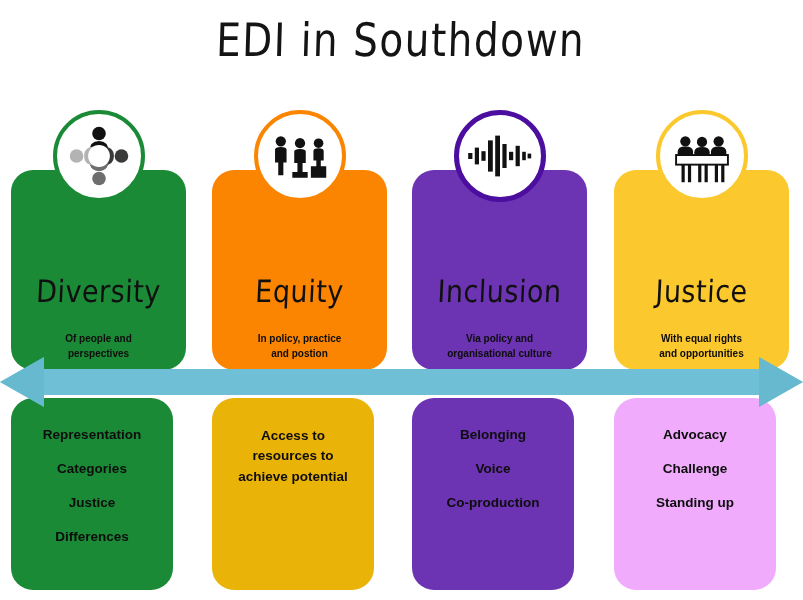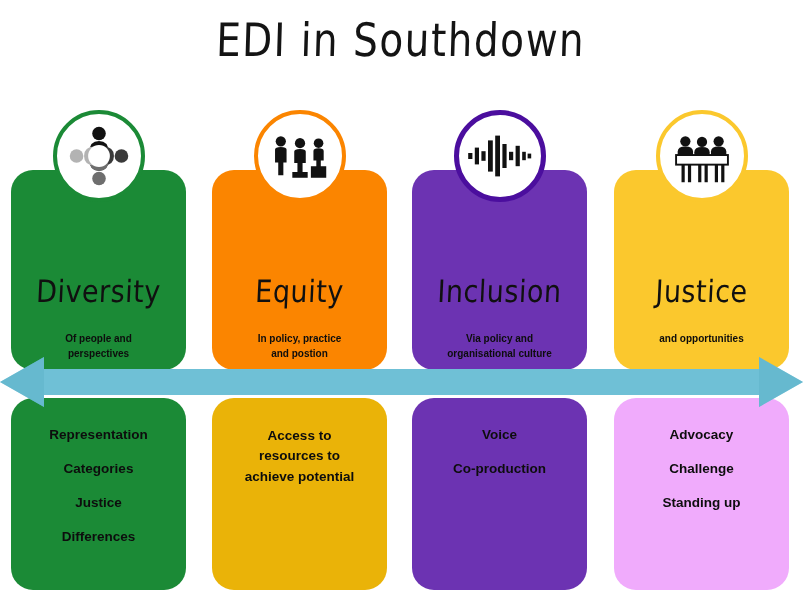--- a/index.html
+++ b/index.html
@@ -105,21 +105,21 @@
     font-weight: bold;
     color: #0d0d0d;
     line-height: 1.42;
   }
 
   
   .card-bottom {
     position: absolute;
     top: 288px;
     left: 0;
-    width: 175px;
+    width: 162px;
     height: 192px;
     border-radius: 22px;
     z-index: 1;
   }
   .card-bottom-inner {
     position: absolute;
     left: 0;
     right: 0;
     top: 28px;
     text-align: center;
@@ -254,31 +254,33 @@
             <rect x="70" y="33" width="7" height="14"></rect>
             <rect x="81" y="23" width="7" height="34"></rect>
             <rect x="92" y="33" width="6" height="14"></rect>
             <rect x="101" y="36" width="6" height="8"></rect>
           </g>
         </svg>
       </span>
     </div>
     <div class="card-bottom" style="background:#6C33B2">
       <div class="card-bottom-inner">
+        <div class="bullet-line">Belonging</div>
         <div class="bullet-line">Voice</div>
         <div class="bullet-line">Co-production</div>
       </div>
     </div>
   </div>
 
   <div class="column c3">
     <div class="card-top" style="background:#FBC82D">
       <div class="card-top-inner">
         <div class="card-heading">Justice</div>
         <div class="card-sub">
+          <div>With equal rights</div>
           <div>and opportunities</div>
         </div>
       </div>
     </div>
     <div class="icon-badge" style="border:4px solid #FBC82D">
       <span>
         <svg width="64" height="60" viewBox="0 0 100 90">
           <g fill="#111111">
 
             <circle cx="24" cy="22" r="8"></circle>

